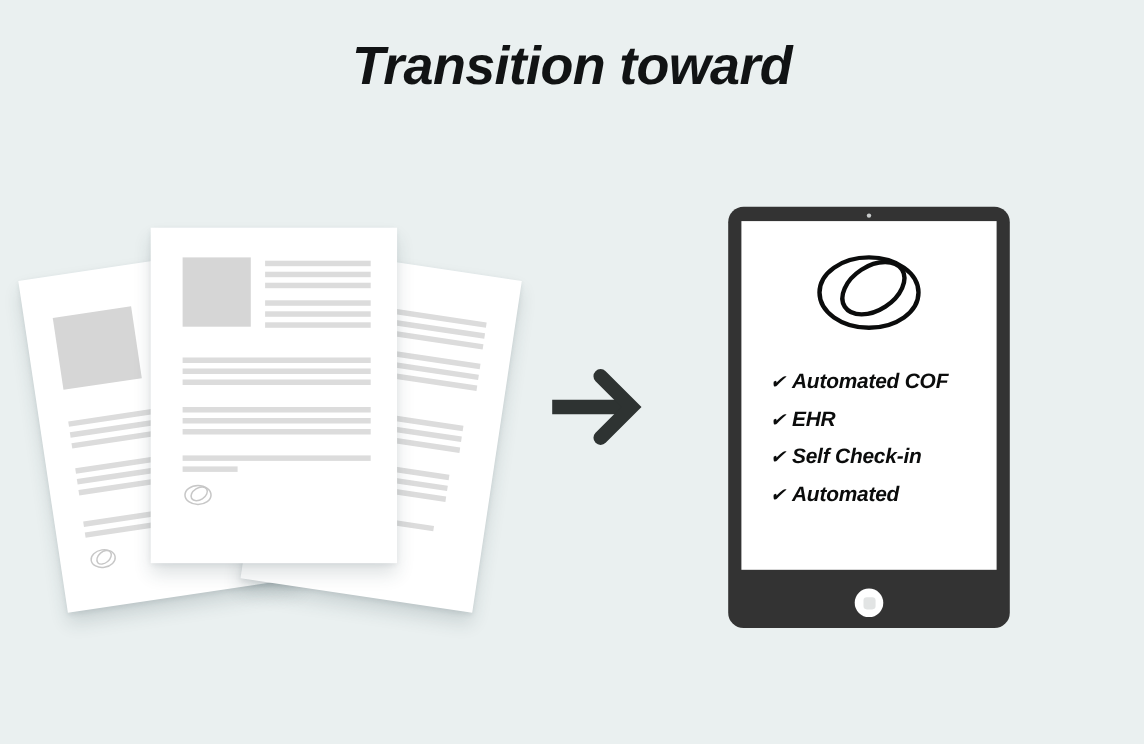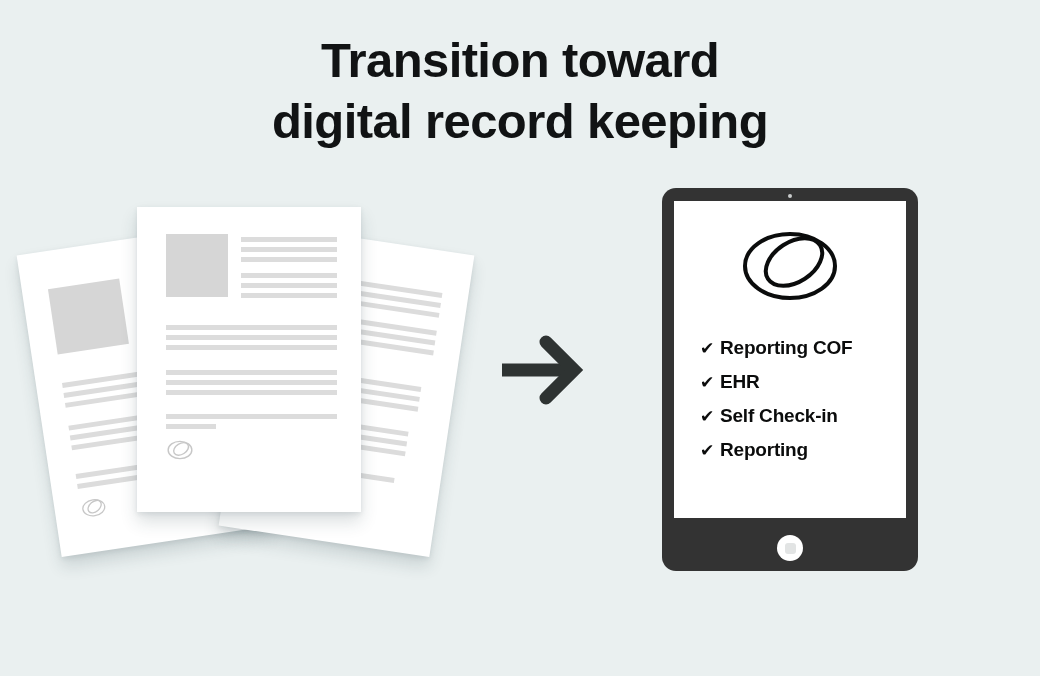--- a/index.html
+++ b/index.html
@@ -12,20 +12,21 @@
     background: #eaf0f0;
     font-family: "Liberation Sans", sans-serif;
     overflow: hidden;
     position: relative;
   }
   #stage {
     position: absolute;
     inset: 0;
     width: 952px;
     height: 676px;
+    font-style: italic;
   }
 
   
   .title {
     position: absolute;
     left: 0;
     top: 30px;
     width: 1040px;
     text-align: center;
     color: #111314;
@@ -178,21 +179,20 @@
   .feature-label { white-space: nowrap; }
   .feature-row.no-check .feature-check { visibility: hidden; width: 0; flex-basis: 0; }
 </style>
 </head>
 <body>
 
 <div id="stage">
 
   <div class="title">
     <span class="title-line">Transition toward</span>
-    <span class="title-line">digital record keeping</span>
   </div>
 
   <div class="docs">
 
     <div class="doc doc-left">
       <div class="gbox" style="left:26px; top:38px; width:72px; height:66px;"></div>
       <div class="gline" style="left:26px; top:133px; width:125px;"></div>
       <div class="gline" style="left:26px; top:143px; width:125px;"></div>
       <div class="gline" style="left:26px; top:153px; width:125px;"></div>
       <div class="gline" style="left:26px; top:176px; width:125px;"></div>
@@ -268,33 +268,33 @@
       <div class="screen-logo">
         <svg width="104" height="82" viewBox="0 0 104 82" fill="none" xmlns="http://www.w3.org/2000/svg">
           <ellipse cx="52" cy="43" rx="45" ry="32" stroke="#0b0c0c" stroke-width="4"></ellipse>
           <ellipse cx="56" cy="39" rx="31" ry="20" transform="rotate(-33 56 39)" stroke="#0b0c0c" stroke-width="4"></ellipse>
         </svg>
       </div>
 
       <div class="feature-list">
         <div class="feature-row">
           <span class="feature-check">✔</span>
-          <span class="feature-label">Reporting COF</span>
+          <span class="feature-label">Automated COF</span>
         </div>
         <div class="feature-row">
           <span class="feature-check">✔</span>
           <span class="feature-label">EHR</span>
         </div>
         <div class="feature-row">
           <span class="feature-check">✔</span>
           <span class="feature-label">Self Check-in</span>
         </div>
         <div class="feature-row">
           <span class="feature-check">✔</span>
-          <span class="feature-label">Reporting</span>
+          <span class="feature-label">Automated</span>
         </div>
       </div>
     </div>
 
     <div class="tablet-home">
       <div class="tablet-home-inner"></div>
     </div>
   </div>
 
 </div>

